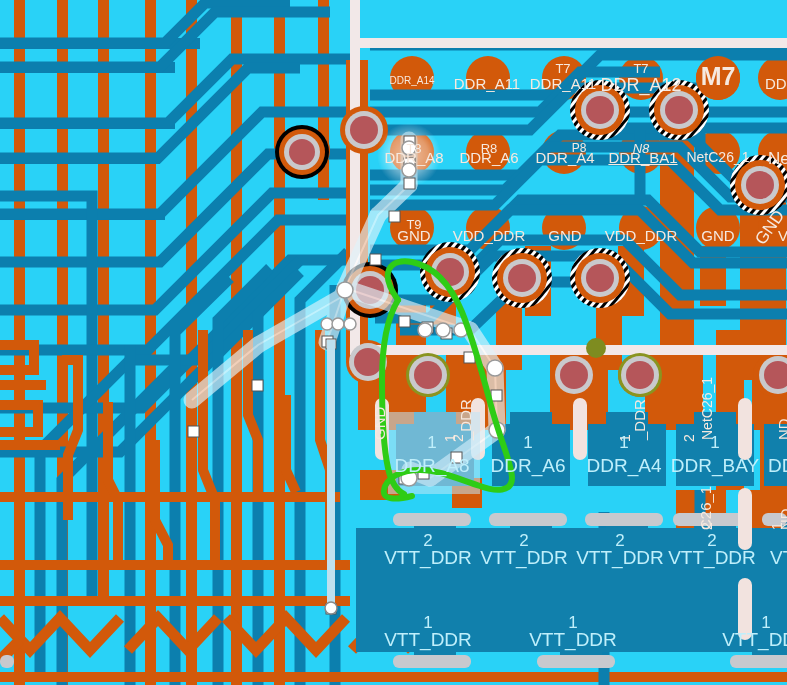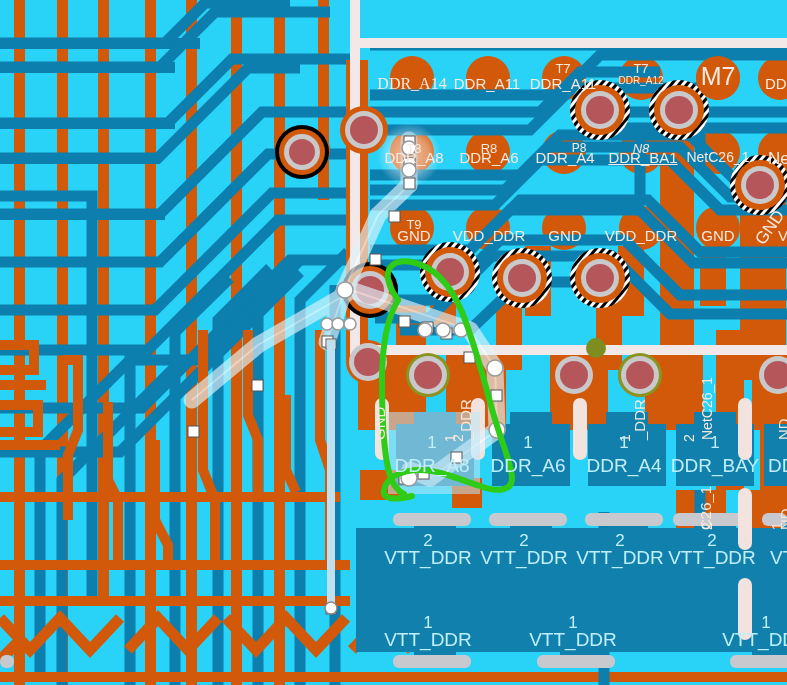--- a/index.html
+++ b/index.html
@@ -382,29 +382,29 @@
              C474 342 482 372 490 402 C500 440 512 464 512 478
              C512 492 496 492 480 486 C456 478 438 470 420 470
              C400 470 386 478 384 490 C382 500 396 500 412 496"></path>
     <path d="M398 300 C386 320 382 346 382 380 C382 420 384 450 388 468
              C391 482 396 490 404 494"></path>
   </g>
 </svg>
 
 <div>
 
-  <div class="lbl ctr" style="left:412px;top:76px;font-size:16px;font-family:Liberation Serif, serif;">DDR_A14</div>
+  <div class="lbl ctr" style="left:412px;top:76px;font-size:10px;">DDR_A14</div>
   <div class="lbl ctr" style="left:487px;top:76px;font-size:15px;">DDR_A11</div>
   <div class="lbl ctr" style="left:563px;top:62px;font-size:13px;">T7</div>
   <div class="lbl ctr" style="left:563px;top:76px;font-size:15px;">DDR_A11</div>
   <div class="lbl ctr" style="left:641px;top:62px;font-size:13px;">T7</div>
-  <div class="lbl ctr" style="left:641px;top:76px;font-size:10px;">DDR_A12</div>
+  <div class="lbl ctr" style="left:641px;top:76px;font-size:18px;">DDR_A12</div>
   <div class="lbl" style="left:765px;top:76px;font-size:15px;">DDR</div>
 
-  <div class="lbl ctr" style="left:718px;top:64px;font-size:25px;font-weight:normal;">M7</div>
+  <div class="lbl ctr" style="left:718px;top:64px;font-size:25px;font-weight:bold;">M7</div>
 
   <div class="lbl ctr" style="left:414px;top:142px;font-size:13px;">T8</div>
   <div class="lbl ctr" style="left:414px;top:150px;font-size:15px;">DDR_A8</div>
   <div class="lbl ctr" style="left:489px;top:142px;font-size:13px;">R8</div>
   <div class="lbl ctr" style="left:489px;top:150px;font-size:15px;">DDR_A6</div>
   <div class="lbl ctr" style="left:579px;top:142px;font-size:12px;">P8</div>
   <div class="lbl ctr" style="left:565px;top:150px;font-size:15px;">DDR_A4</div>
   <div class="lbl ctr" style="left:641px;top:142px;font-size:13px;font-style:italic;">N8</div>
   <div class="lbl ctr" style="left:643px;top:150px;font-size:15px;text-decoration:underline;">DDR_BA1</div>
   <div class="lbl ctr" style="left:718px;top:150px;font-size:14px;">NetC26_1</div>

